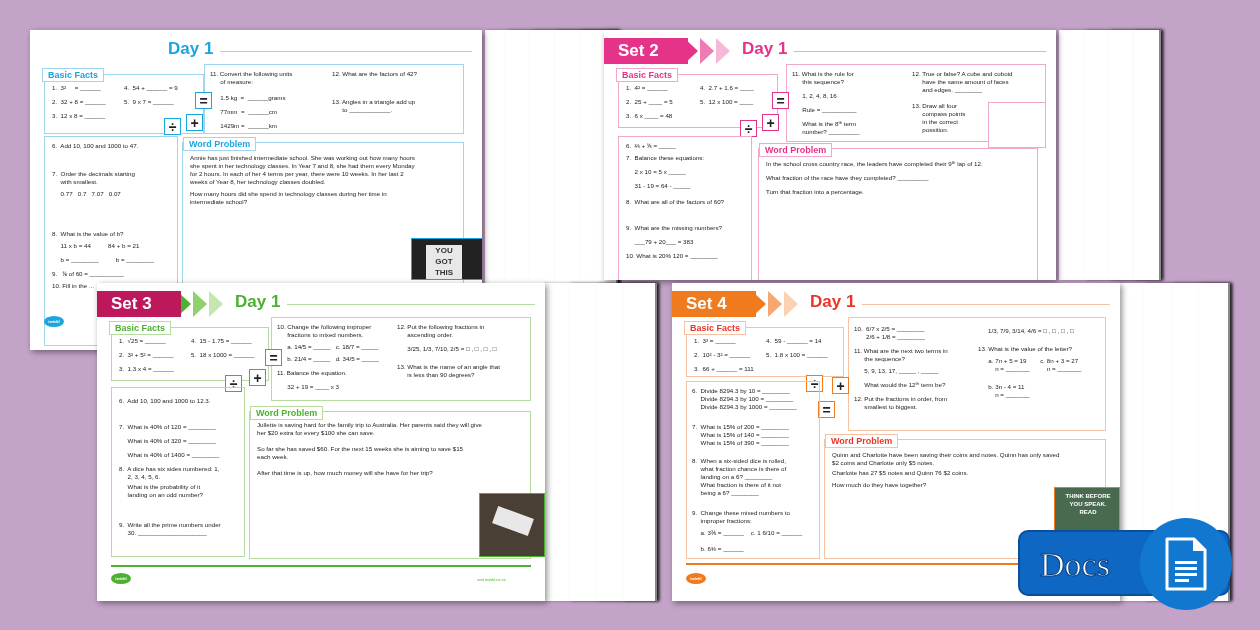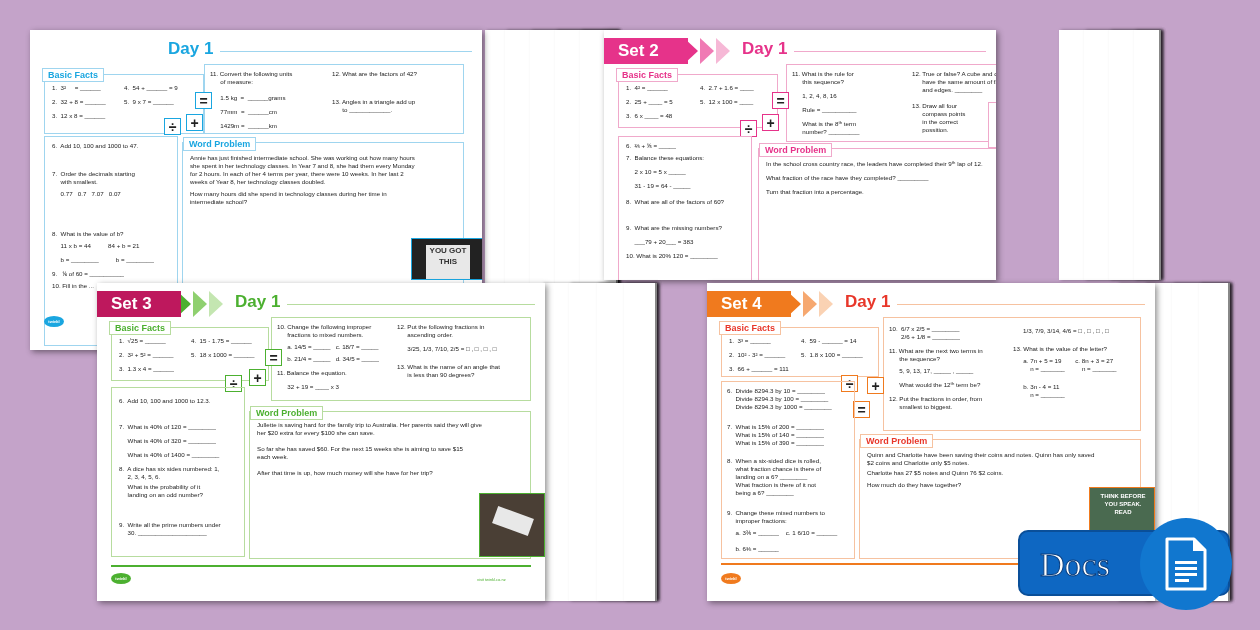--- a/index.html
+++ b/index.html
@@ -117,32 +117,32 @@
     <div class="box" style="left:152px; top:112px; width:282px; height:200px; border-color:#9fd5ef;"></div>
     <div class="box-label" style="left:153px; top:107px; color:#1aa6e0; border-color:#9fd5ef;">Word Problem</div>
     <div class="q" style="left:160px; top:124px;">Annie has just finished intermediate school. She was working out how many hours
 she spent in her technology classes. In Year 7 and 8, she had them every Monday
 for 2 hours. In each of her 4 terms per year, there were 10 weeks. In her last 2
 weeks of Year 8, her technology classes doubled.</div>
     <div class="q" style="left:160px; top:160px;">How many hours did she spend in technology classes during her time in
 intermediate school?</div>
 
     <div class="photo" style="left:381px; top:208px; width:72px; height:42px; background:#222; border-color:#1aa6e0;">
-      <div style="position:absolute; left:14px; top:6px; width:44px; height:34px; background:#e8e8e8; font-size:8px; font-weight:bold; text-align:center; line-height:11px; color:#333;">YOU GOT THIS</div>
+      <div style="position:absolute; left:14px; top:6px; width:36px; height:34px; background:#e8e8e8; font-size:8px; font-weight:bold; text-align:center; line-height:11px; color:#333;">YOU GOT THIS</div>
     </div>
     <div class="logo" style="left:14px; top:286px; background:#1aa6e0;">twinkl</div>
   </div>
 </div>
 
 <div class="sheet-group" style="left:604px; top:30px;">
   <div class="stack-page" style="left:455px; width:102px; height:250px;"></div>
   <div class="stack-page" style="left:480px; width:77px; height:250px;"></div>
   <div class="stack-page" style="left:505px; width:52px; height:250px;"></div>
   <div class="stack-page" style="left:530px; width:27px; height:250px;"></div>
-  <div class="sheet" style="width:392px; height:250px;">
+  <div class="sheet" style="width:452px; height:250px;">
     <div class="banner">
       <div class="set-tab" style="background:#e6338a;">Set 2</div>
       <div class="chev" style="border-left:14px solid #e6338a;"></div>
       <div class="chev" style="border-left:14px solid #f07ab4; margin-left:2px;"></div>
       <div class="chev" style="border-left:14px solid #f6b8d6; margin-left:2px;"></div>
     </div>
     <div class="day-title" style="color:#e6338a;">Day 1</div>
     <div class="day-line" style="background:#f0a9cb;"></div>
 
     <div class="box" style="left:14px; top:44px; width:160px; height:54px; border-color:#f0a9cb;"></div>
@@ -259,21 +259,21 @@
     <div class="logo" style="left:14px; top:290px; background:#4cb030;">twinkl</div>
     <div class="q" style="left:380px; top:293px; font-size:4px; color:#4cb030;">visit twinkl.co.nz</div>
   </div>
 </div>
 
 <div class="sheet-group" style="left:672px; top:283px;">
   <div class="stack-page" style="left:445px; width:113px; height:318px;"></div>
   <div class="stack-page" style="left:472px; width:86px; height:318px;"></div>
   <div class="stack-page" style="left:500px; width:58px; height:318px;"></div>
   <div class="stack-page" style="left:527px; width:31px; height:318px;"></div>
-  <div class="sheet" style="width:448px; height:318px;margin-left:35px;">
+  <div class="sheet" style="width:448px; height:318px;">
     <div class="banner">
       <div class="set-tab" style="background:#f07a1e;">Set 4</div>
       <div class="chev" style="border-left:14px solid #f07a1e;"></div>
       <div class="chev" style="border-left:14px solid #f6a870; margin-left:2px;"></div>
       <div class="chev" style="border-left:14px solid #fad2b3; margin-left:2px;"></div>
     </div>
     <div class="day-title" style="color:#e8372a;">Day 1</div>
     <div class="day-line" style="background:#f6c2a0;"></div>
 
     <div class="box" style="left:14px; top:44px; width:158px; height:50px; border-color:#f6c2a0;"></div>

